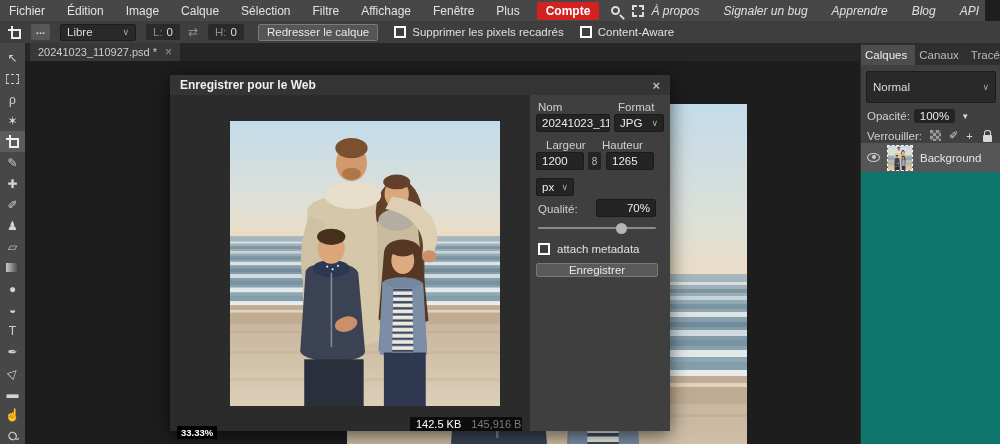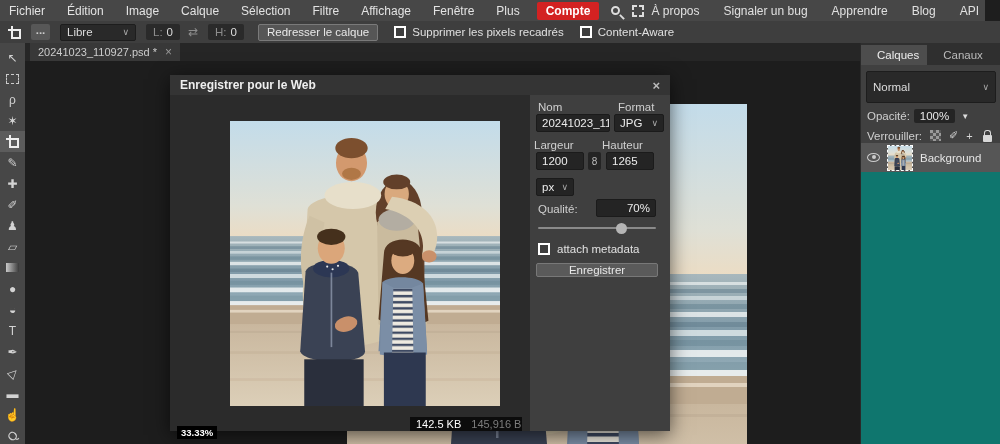--- a/index.html
+++ b/index.html
@@ -17,21 +17,21 @@
   .fs { width:12px; height:12px; display:inline-block;
     background:
       linear-gradient(#ddd,#ddd) left top/5px 2px no-repeat,
       linear-gradient(#ddd,#ddd) left top/2px 5px no-repeat,
       linear-gradient(#ddd,#ddd) right top/5px 2px no-repeat,
       linear-gradient(#ddd,#ddd) right top/2px 5px no-repeat,
       linear-gradient(#ddd,#ddd) left bottom/5px 2px no-repeat,
       linear-gradient(#ddd,#ddd) left bottom/2px 5px no-repeat,
       linear-gradient(#ddd,#ddd) right bottom/5px 2px no-repeat,
       linear-gradient(#ddd,#ddd) right bottom/2px 5px no-repeat; }
-  .menu-right { margin-left:auto; display:flex; gap:24px; white-space:nowrap; overflow:hidden; color:#e0e0e0; }
+  .menu-right { margin-left:auto; display:flex; gap:24px; white-space:nowrap; overflow:hidden; color:#e0e0e0;font-style:italic; }
 
   
   .optionsbar { position:absolute; left:0; top:21px; width:1000px; height:22px; background:#3e3e3e; display:flex; align-items:center; font-size:11.5px; }
   .crop-ic { width:13px; height:13px; position:relative; display:inline-block; }
   .crop-ic::before { content:''; position:absolute; left:3px; top:0; width:8px; height:11px; border-left:2px solid #eee; border-bottom:2px solid #eee; }
   .crop-ic::after { content:''; position:absolute; left:0; top:3px; width:11px; height:8px; border-top:2px solid #eee; border-right:2px solid #eee; }
   .ob-crop { margin:0 0 0 8px; }
   .more-btn { margin-left:10px; width:19px; height:16px; background:#575757; border-radius:2px; color:#ccc; text-align:center; line-height:12px; font-weight:bold; }
   .select { background:#292929; border:1px solid #1d1d1d; border-radius:2px; color:#ddd; display:inline-flex; align-items:center; justify-content:space-between; padding:0 6px; height:17px; }
   .ob-preset { margin-left:10px; width:76px; }
@@ -54,21 +54,21 @@
   .toolbar { position:absolute; left:0; top:43px; width:25px; height:401px; background:#474747; padding-top:4px; }
   .tool { width:25px; height:21px; display:flex; align-items:center; justify-content:center; color:#d3d3d3; font-size:12px; }
   .tool.sel { background:#5c5c5c; }
   .marq { width:13px; height:10px; border:1px dashed #ccc; display:inline-block; }
   .gradsw { width:13px; height:9px; background:linear-gradient(90deg,#c9c9c9,#3a3a3a); display:inline-block; }
   .rot45 { display:inline-block; transform:rotate(-45deg); }
 
   
   .panel { position:absolute; left:860px; top:43px; width:140px; height:401px; background:#404040; border-left:1px solid #2a2a2a; font-size:11.5px; }
   .panel-tabs { height:22px; background:#2f2f2f; display:flex; align-items:flex-end; }
-  .ptab { padding:4px 8px 4px 16px; color:#bbb; }
+  .ptab { padding:4px 8px 4px 4px; color:#bbb; }
   .ptab.active { background:#4d4d4d; color:#eee; }
   .blend { margin:6px 5px 0 5px; width:130px; height:32px; }
   .prow { display:flex; align-items:center; margin:6px 0 0 6px; gap:4px; color:#cfcfcf; }
   .valbox { background:#242424; border-radius:2px; padding:1px 6px; color:#e8e8e8; }
   .tri { font-size:8px; color:#ddd; margin-left:2px; }
   .lockrow .lk { color:#d8d8d8; font-size:11px; margin-left:4px; }
   .checker { width:11px; height:11px; display:inline-block; margin-left:4px;
     background:#9a9a9a;
     background-image:linear-gradient(45deg,#555 25%,transparent 25%,transparent 75%,#555 75%),linear-gradient(45deg,#555 25%,transparent 25%,transparent 75%,#555 75%);
     background-size:6px 6px; background-position:0 0,3px 3px; }
@@ -362,21 +362,21 @@
       </svg>
   </div>
   <div class="dlg-side">
     <span class="fld-label" style="left:8px;top:6px">Nom</span>
     <span class="fld-label" style="left:88px;top:6px">Format</span>
     <span class="inp" style="left:6px;top:19px;width:74px">20241023_1109</span>
     <span class="inp" style="left:84px;top:19px;width:50px;justify-content:space-between">
       <span>JPG</span>
       <span class="chev">∨</span>
     </span>
-    <span class="fld-label" style="left:4px;top:44px">Largeur</span>
+    <span class="fld-label" style="left:16px;top:44px">Largeur</span>
     <span class="fld-label" style="left:72px;top:44px">Hauteur</span>
     <span class="inp" style="left:6px;top:57px;width:48px">1200</span>
     <span class="linkbox" style="left:58px;top:57px">8</span>
     <span class="inp" style="left:76px;top:57px;width:48px">1265</span>
     <span class="inp" style="left:6px;top:83px;width:38px;justify-content:space-between">
       <span>px</span>
       <span class="chev">∨</span>
     </span>
     <span class="fld-label" style="left:8px;top:108px">Qualité:</span>
     <span class="inp" style="left:66px;top:104px;width:60px;justify-content:flex-end">70%</span>

